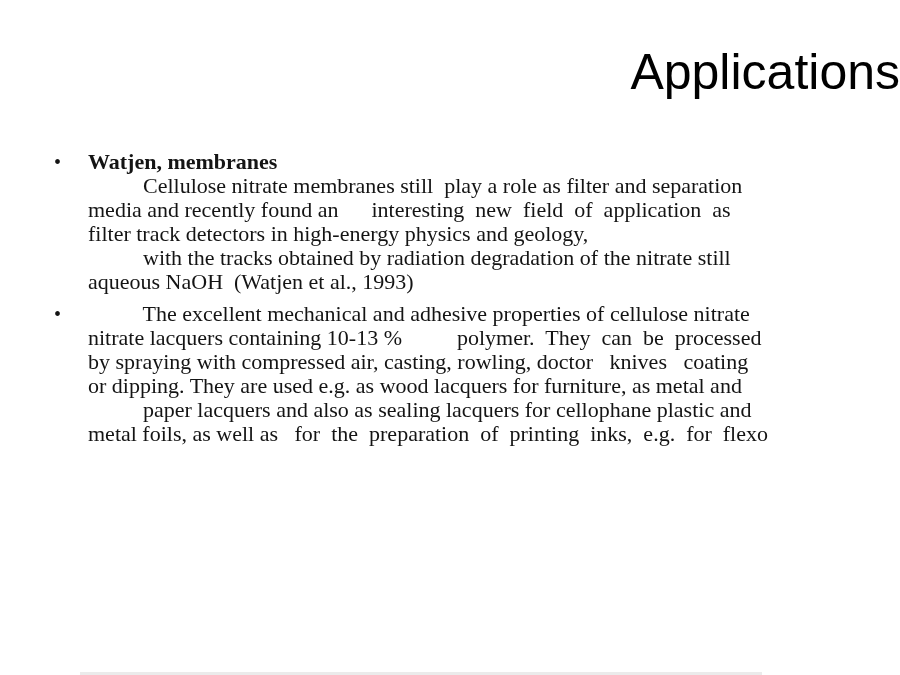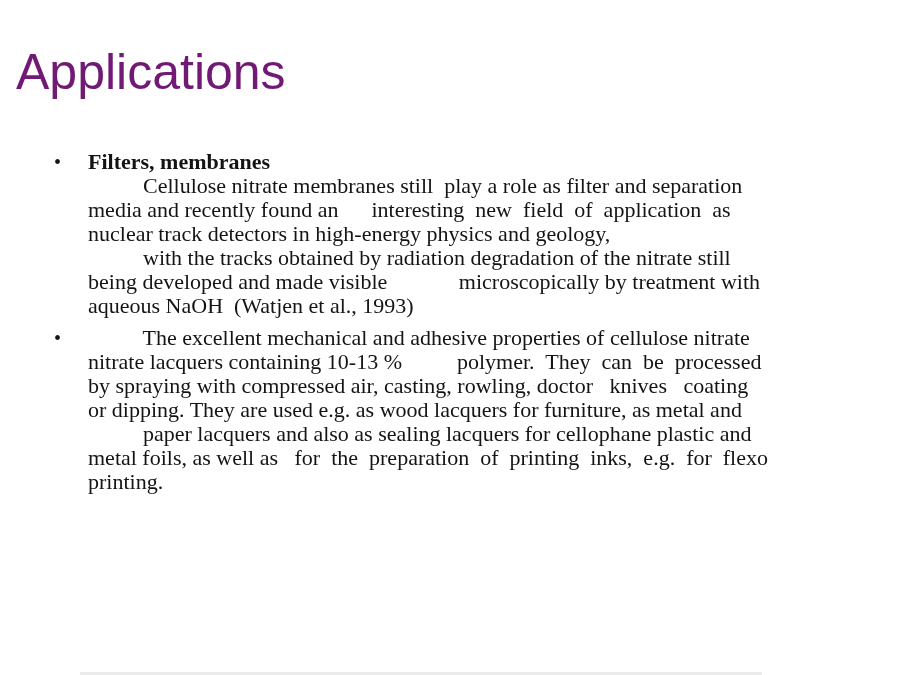--- a/index.html
+++ b/index.html
@@ -13,27 +13,27 @@
     overflow: hidden;
     position: relative;
     font-family: "Liberation Serif", serif;
     color: #141414;
   }
   .slide {
     position: absolute;
     inset: 0;
   }
   .slide-title {
-    margin: 40px 0 0 16px;
+    margin: 40px 0 0 0;
     font-family: "Liberation Sans", sans-serif;
     font-weight: 400;
     font-size: 50px;
     line-height: 64px;
-    text-align: left;
-    color: #701a75;
+    text-align: right;
+    color: #000000;
     letter-spacing: 0px;
   }
   .slide-body {
     margin-top: 46px;
     padding-left: 88px;
     padding-right: 50px;
     font-size: 22px;
     line-height: 24px;
   }
   .bullet-item {
@@ -72,46 +72,44 @@
 <body>
 
 <div class="slide">
 
   <h1 class="slide-title">Applications</h1>
 
   <div class="slide-body">
 
     <div class="bullet-item">
       <span class="bullet-marker">•</span>
-      <span>Filters, membranes</span>
+      <span>Watjen, membranes</span>
     </div>
 
     <div class="para">
       <div class="line">          Cellulose nitrate membranes still  play a role as filter and separation</div>
       <div class="line">media and recently found an      interesting  new  field  of  application  as</div>
-      <div class="line">nuclear track detectors in high-energy physics and geology,</div>
+      <div class="line">filter track detectors in high-energy physics and geology,</div>
     </div>
 
     <div class="para">
       <div class="line">          with the tracks obtained by radiation degradation of the nitrate still</div>
-      <div class="line">being developed and made visible             microscopically by treatment with</div>
       <div class="line">aqueous NaOH  (Watjen et al., 1993)</div>
     </div>
 
     <div class="bullet-item">
       <span class="bullet-marker">•</span>
     </div>
 
     <div class="para">
       <div class="line">          The excellent mechanical and adhesive properties of cellulose nitrate</div>
       <div class="line">nitrate lacquers containing 10-13 %          polymer.  They  can  be  processed</div>
       <div class="line">by spraying with compressed air, casting, rowling, doctor   knives   coating</div>
       <div class="line">or dipping. They are used e.g. as wood lacquers for furniture, as metal and</div>
       <div class="line">          paper lacquers and also as sealing lacquers for cellophane plastic and</div>
       <div class="line">metal foils, as well as   for  the  preparation  of  printing  inks,  e.g.  for  flexo</div>
-      <div class="line">printing.</div>
     </div>
 
   </div>
 
   <div class="bottom-line"></div>
 
 </div>
 
 </body></html>

